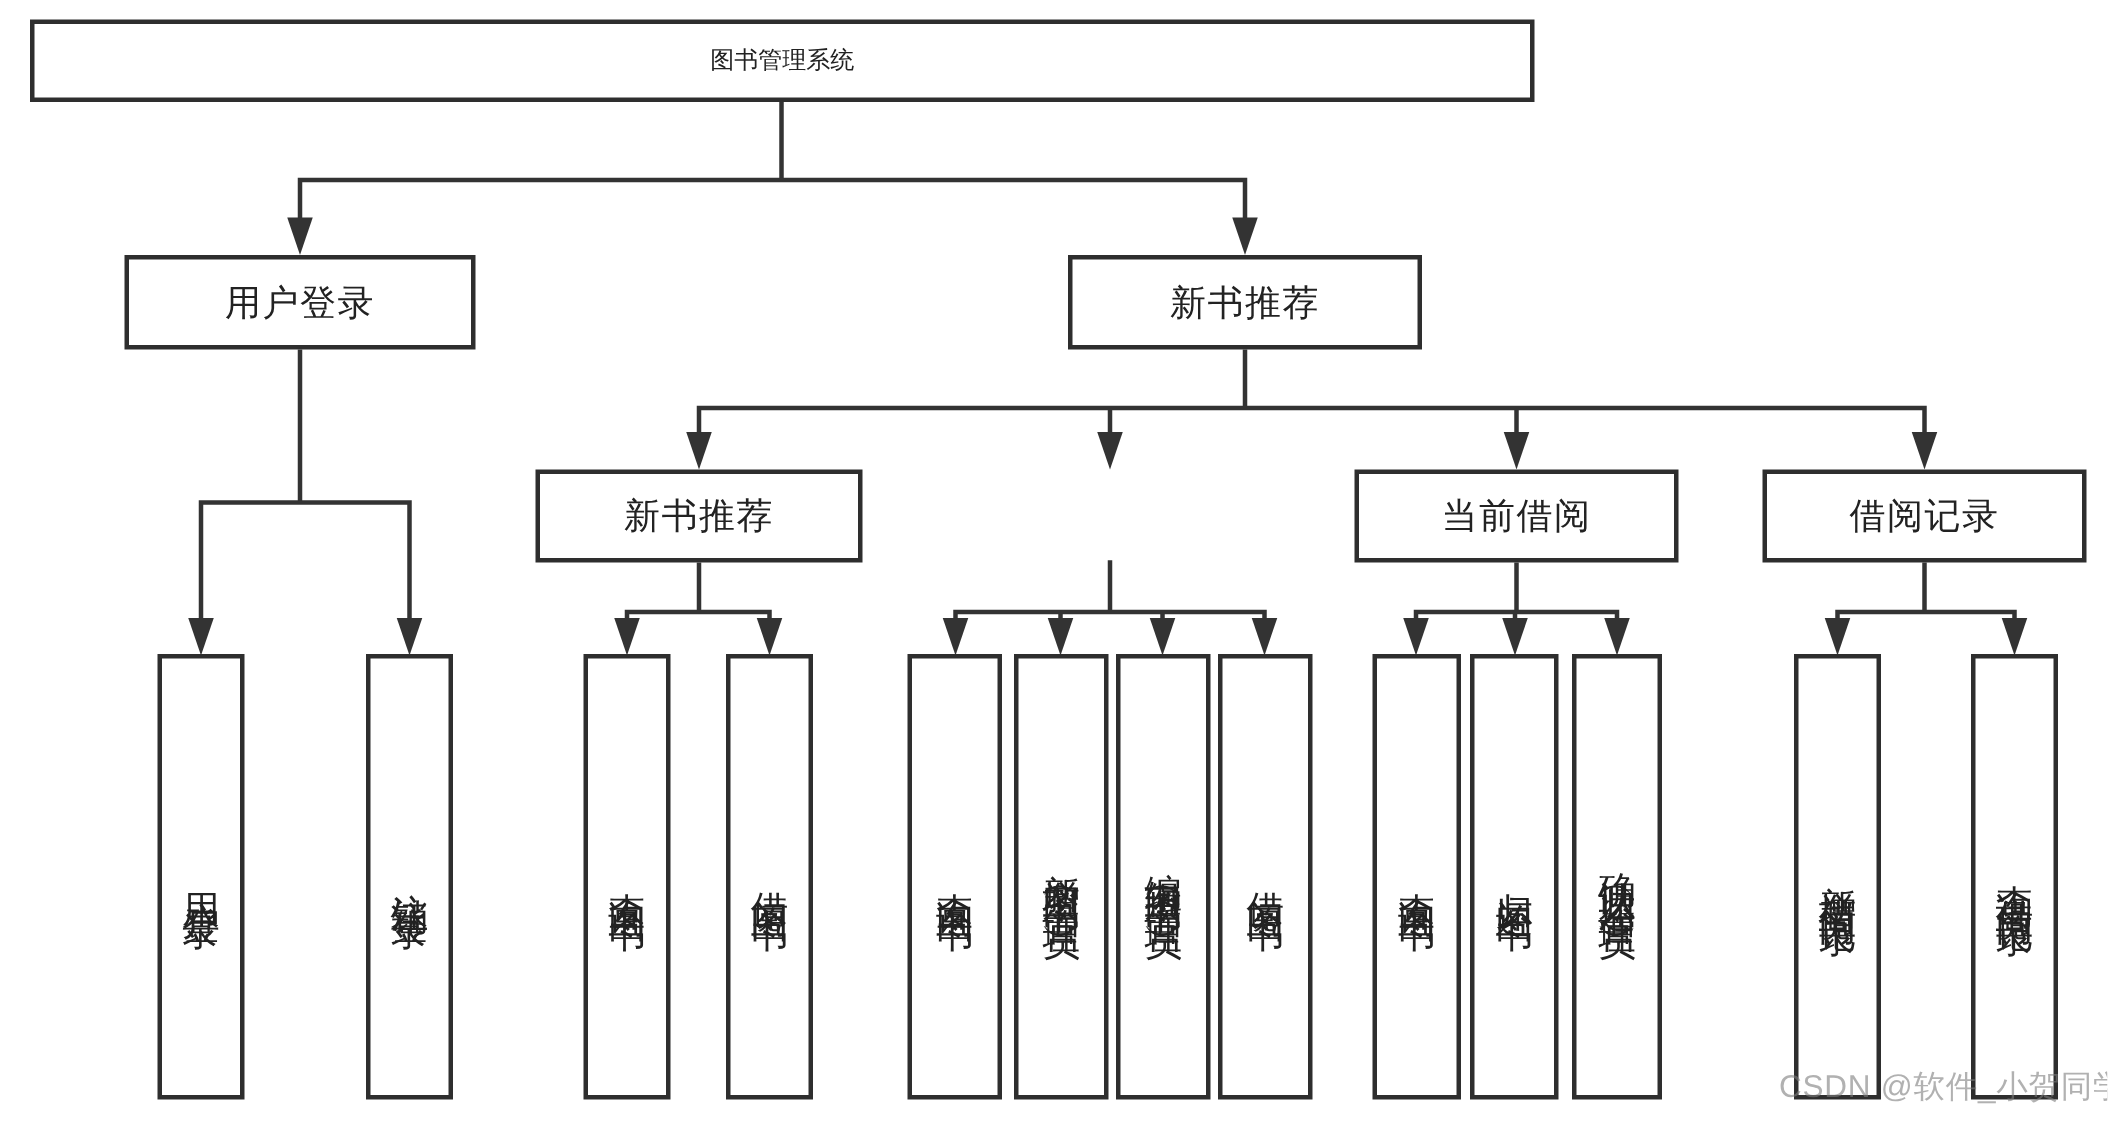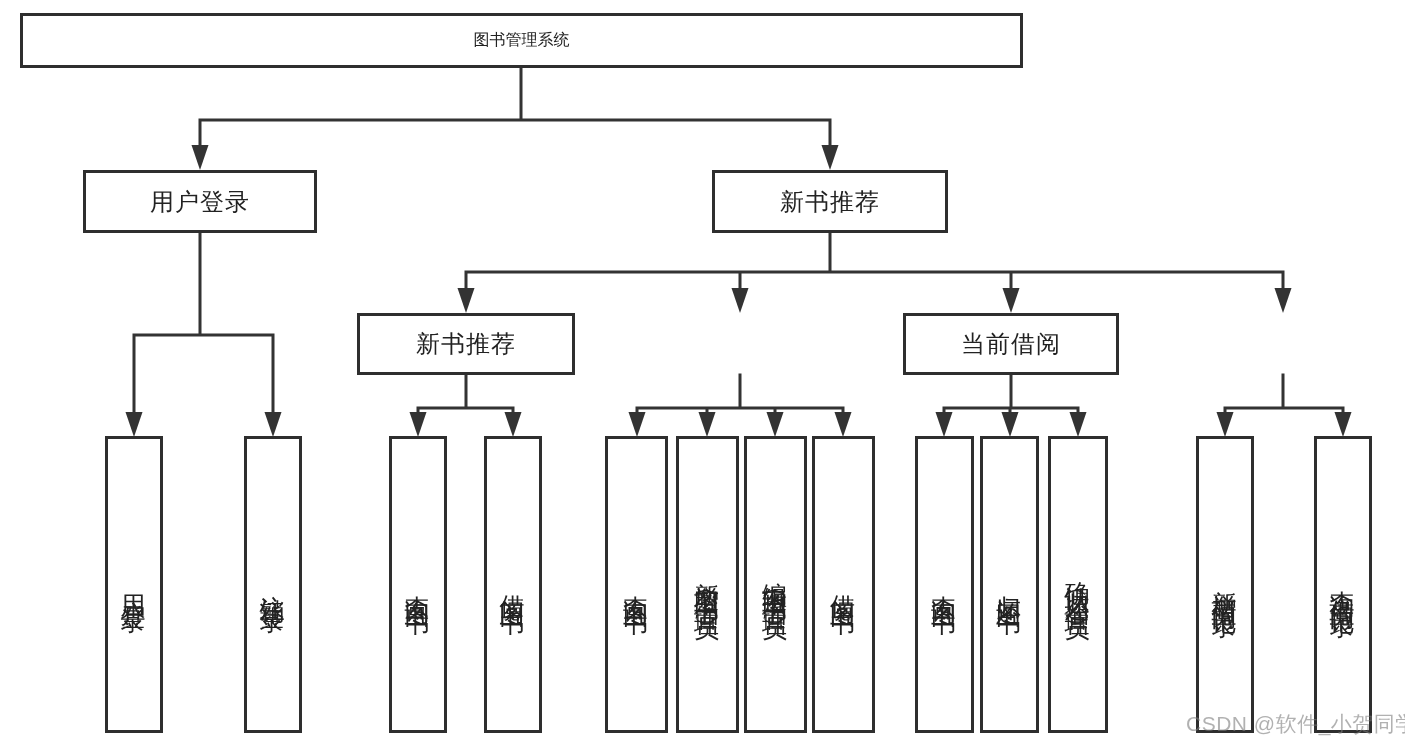--- a/index.html
+++ b/index.html
@@ -119,20 +119,23 @@
   <div class="node hnode" style="left:712px; top:170px; width:236px; height:63px;">
     <span>新书推荐</span>
   </div>
 
   <div class="node hnode" style="left:357px; top:313px; width:218px; height:62px;">
     <span>新书推荐</span>
   </div>
   <div class="node hnode" style="left:903px; top:313px; width:216px; height:62px;font-family:Liberation Mono, monospace;">
     <span>当前借阅</span>
   </div>
+  <div class="node hnode" style="left:1175px; top:313px; width:216px; height:62px;">
+    <span>借阅记录</span>
+  </div>
 
   <div class="node leaf" style="left:105px;">
     <span class="vtext">用户登录</span>
   </div>
   <div class="node leaf" style="left:244px;">
     <span class="vtext">注销登录</span>
   </div>
 
   <div class="node leaf" style="left:389px;">
     <span class="vtext">查询图书</span>

